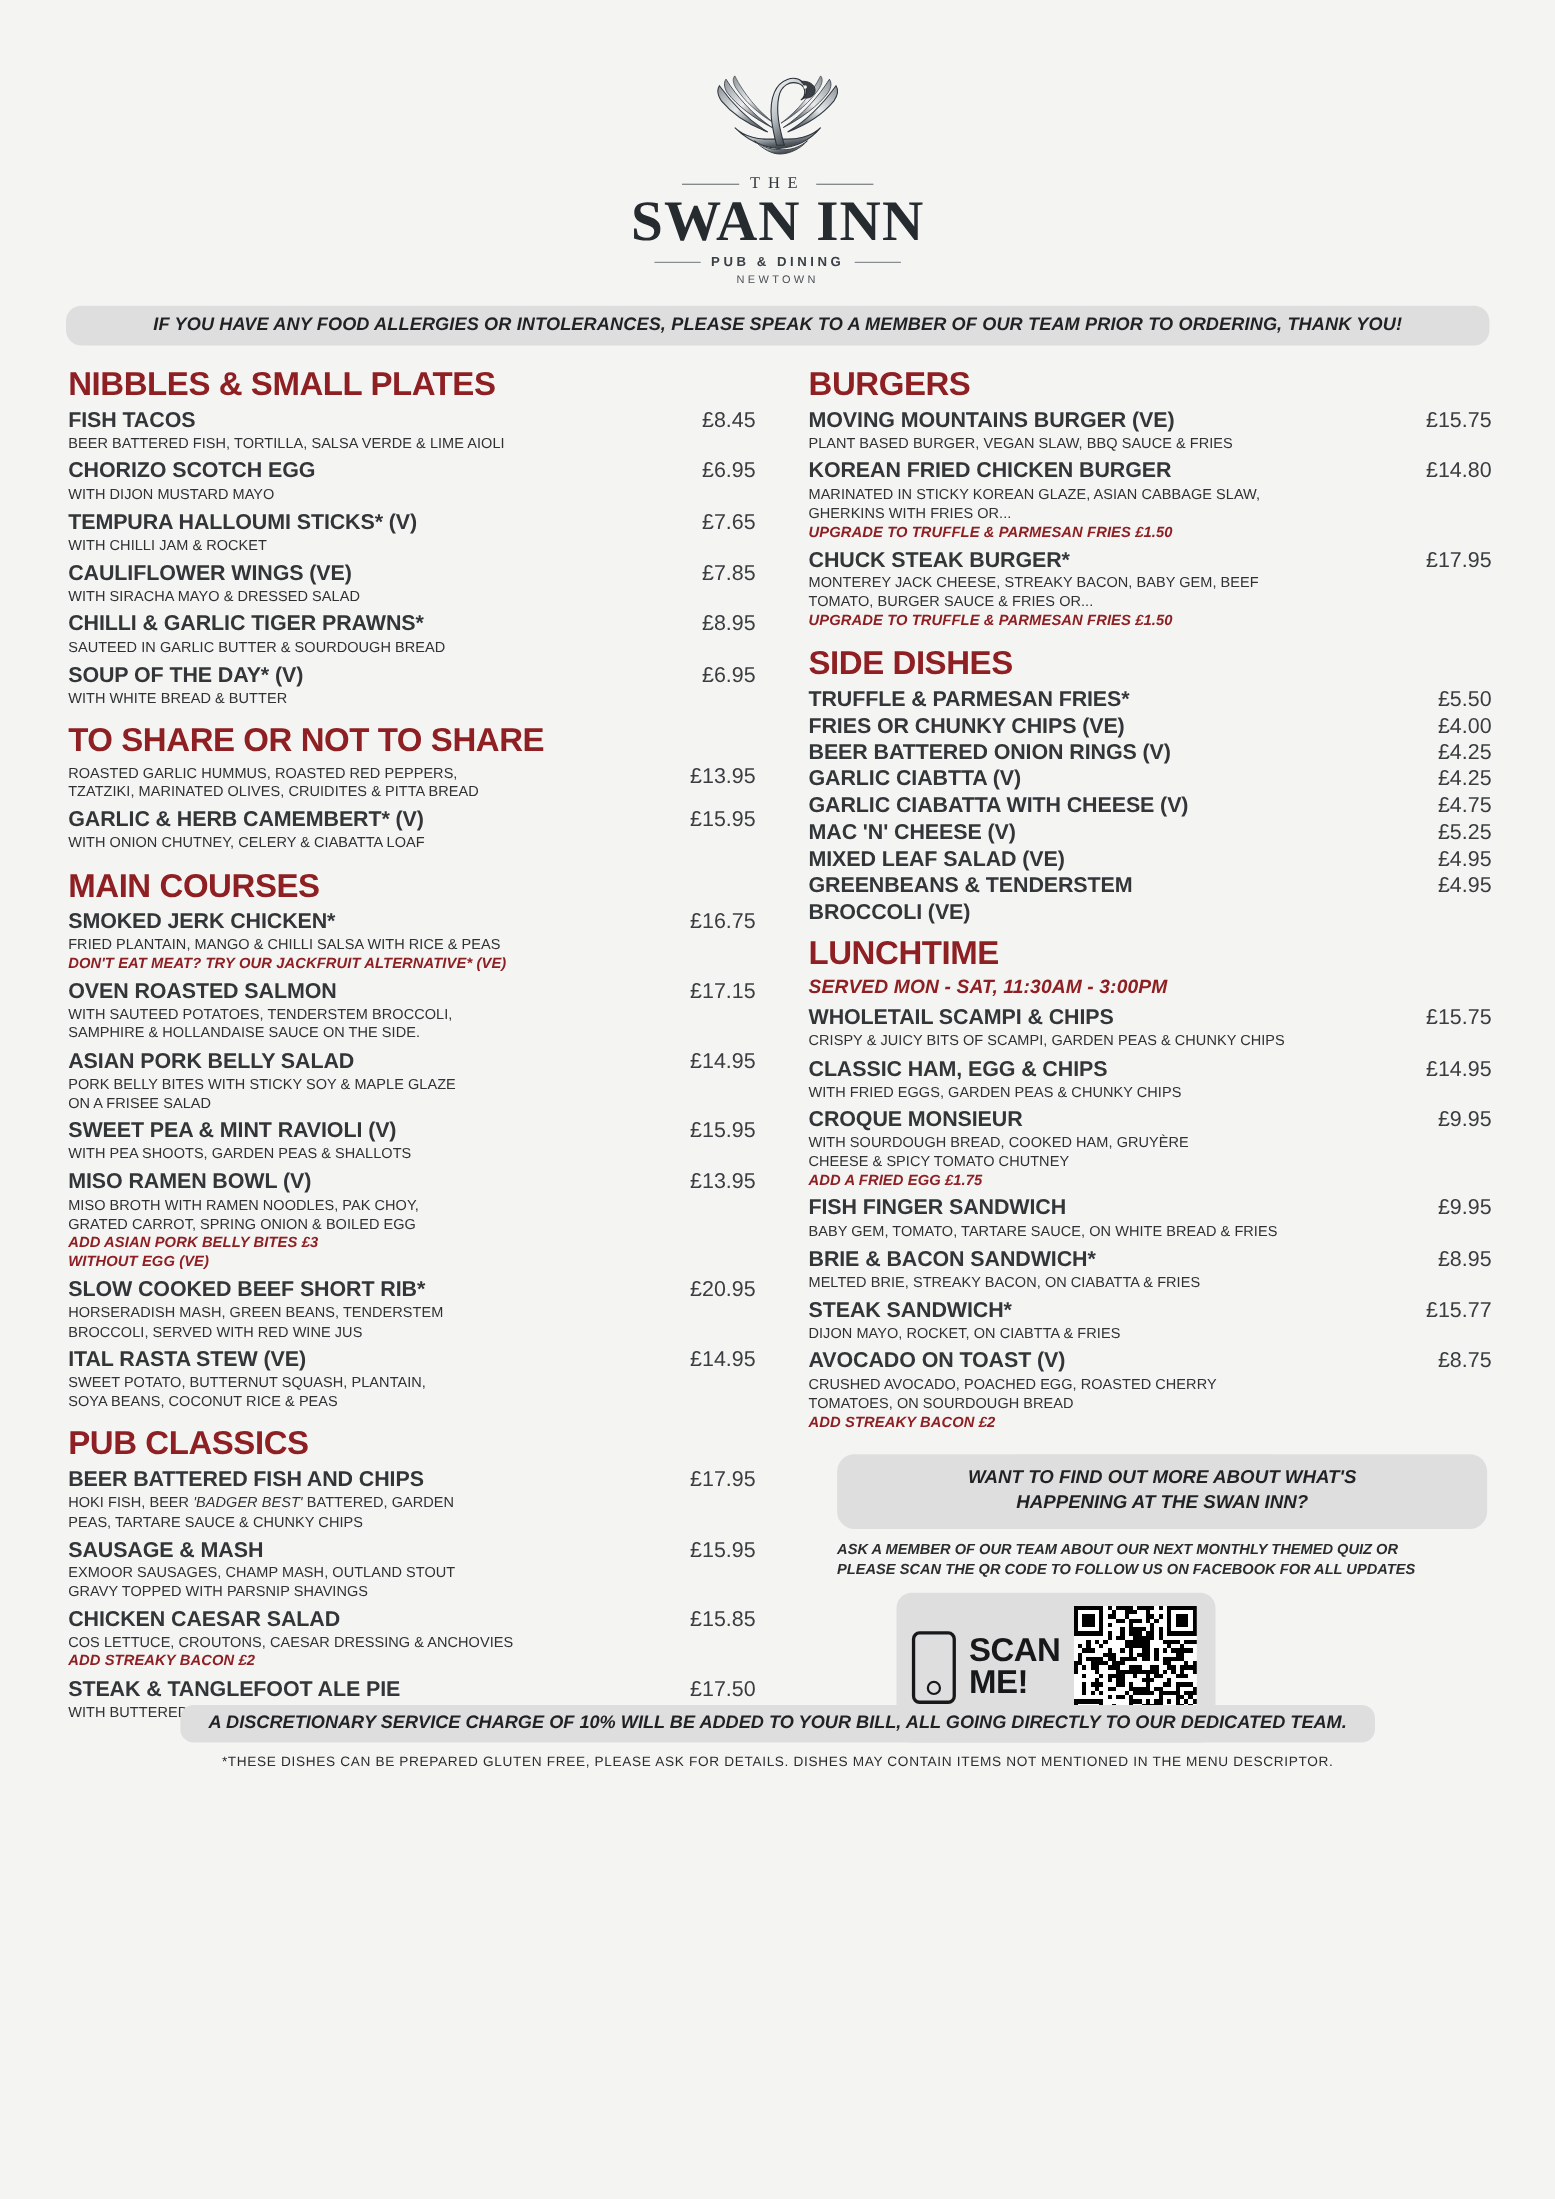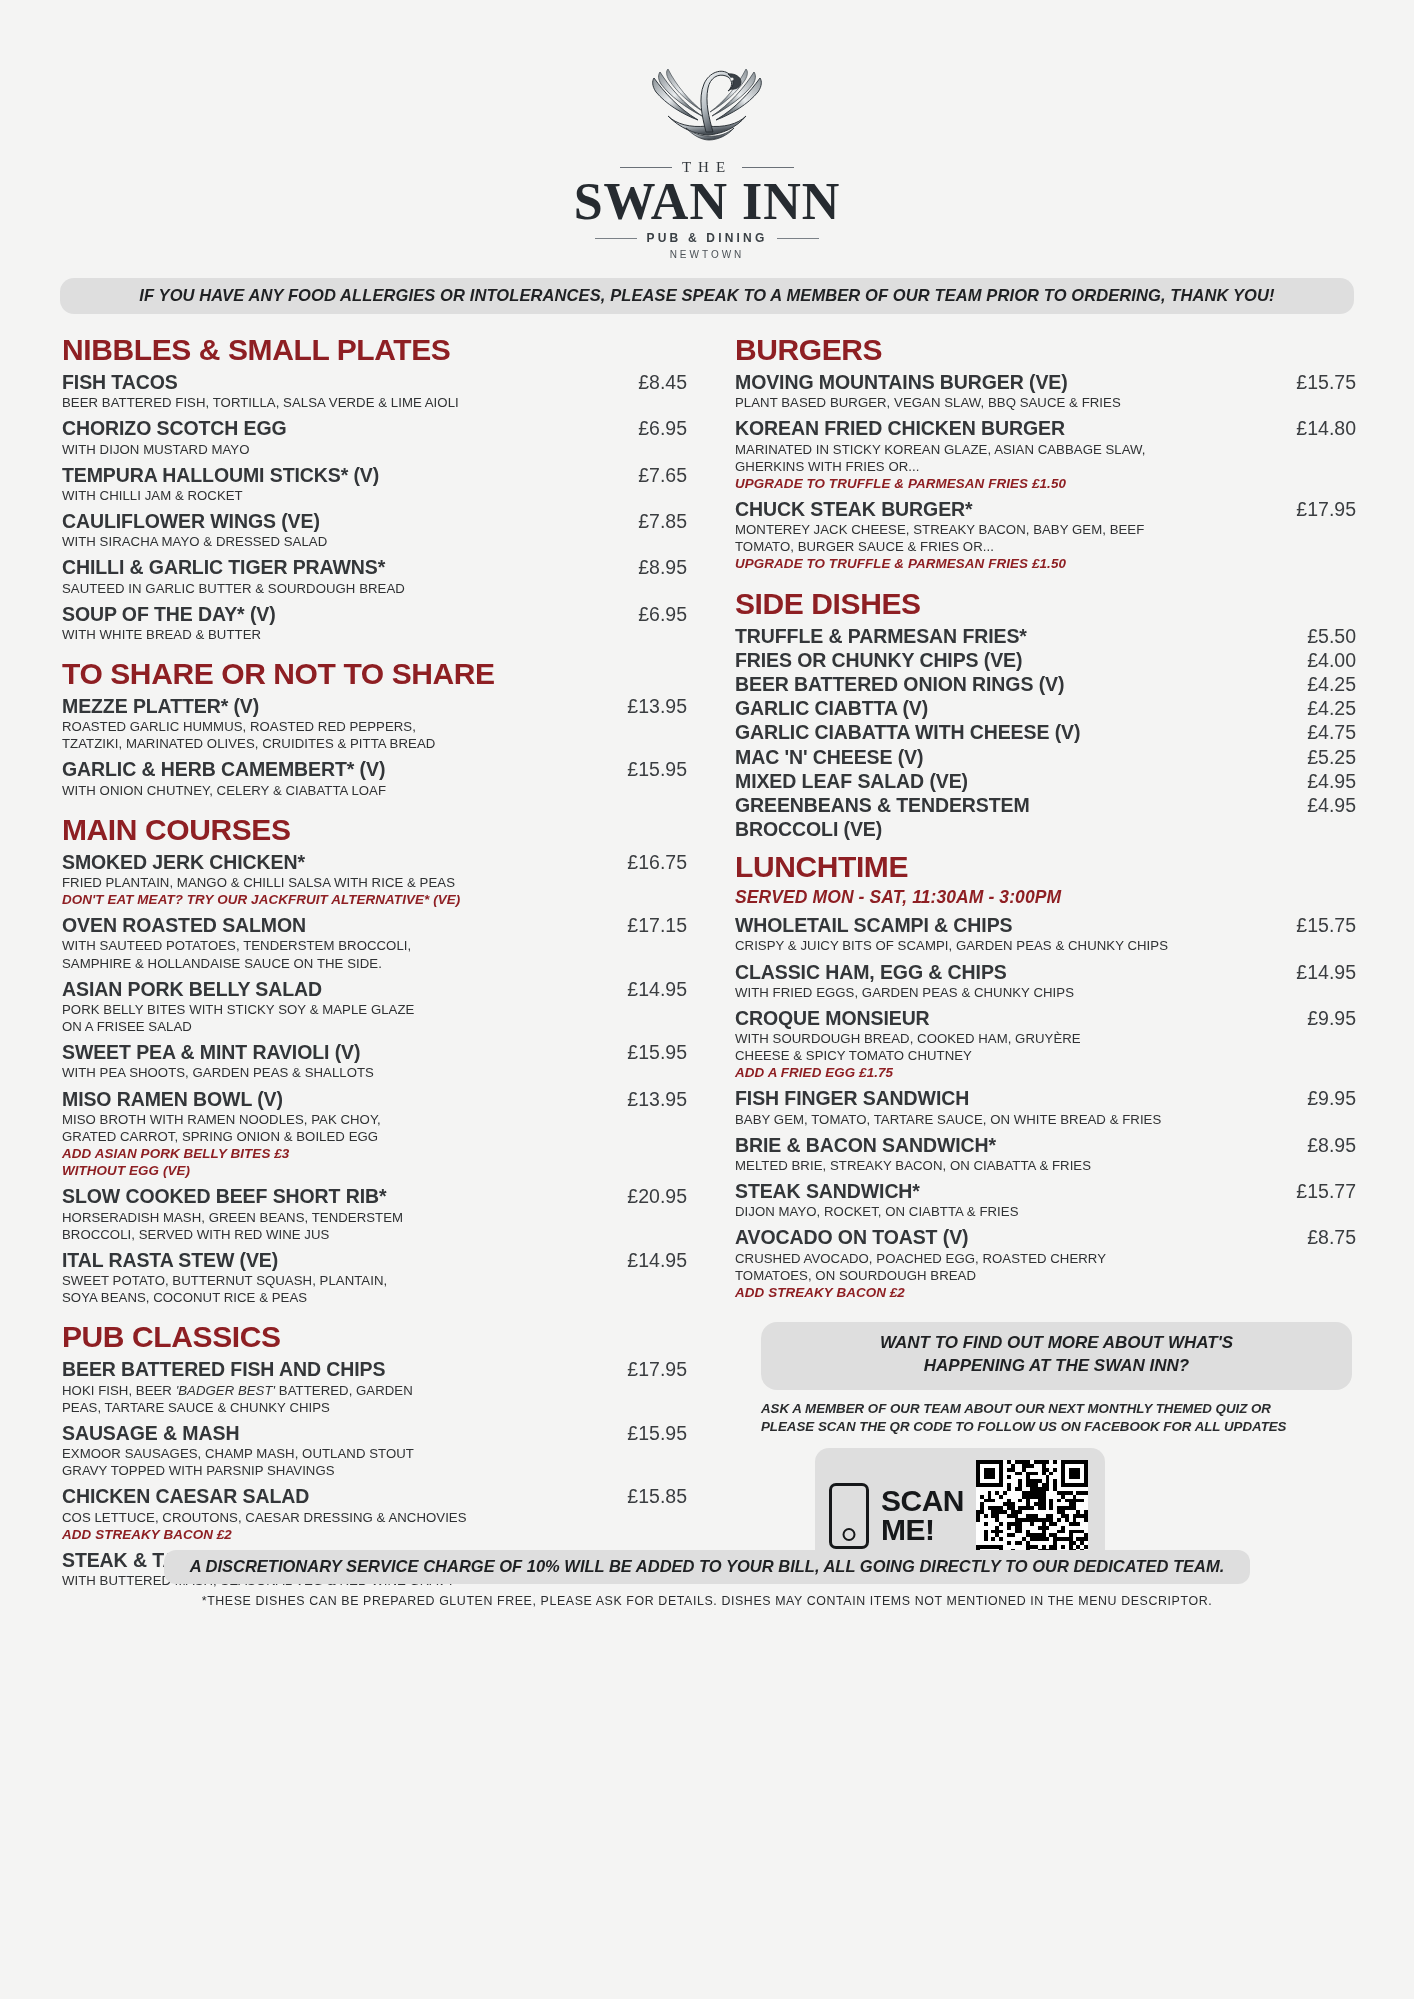--- a/index.html
+++ b/index.html
@@ -292,21 +292,20 @@
           <div class="item-left">
             <div class="item-name">SOUP OF THE DAY* (V)</div>
             <div class="item-desc">WITH WHITE BREAD &amp; BUTTER</div>
           </div>
           <div class="price">£6.95</div>
         </div>
         <div class="spacer-sm"></div>
         <h2 class="section">TO SHARE OR NOT TO SHARE</h2>
         <div class="item">
           <div class="item-left">
-            <div class="item-name">MEZZE PLATTER* (V)</div>
             <div class="item-desc">ROASTED GARLIC HUMMUS, ROASTED RED PEPPERS,<br>TZATZIKI, MARINATED OLIVES, CRUIDITES &amp; PITTA BREAD</div>
           </div>
           <div class="price">£13.95</div>
         </div>
         <div class="spacer-sm"></div>
         <div class="item">
           <div class="item-left">
             <div class="item-name">GARLIC &amp; HERB CAMEMBERT* (V)</div>
             <div class="item-desc">WITH ONION CHUTNEY, CELERY &amp; CIABATTA LOAF</div>
           </div>

